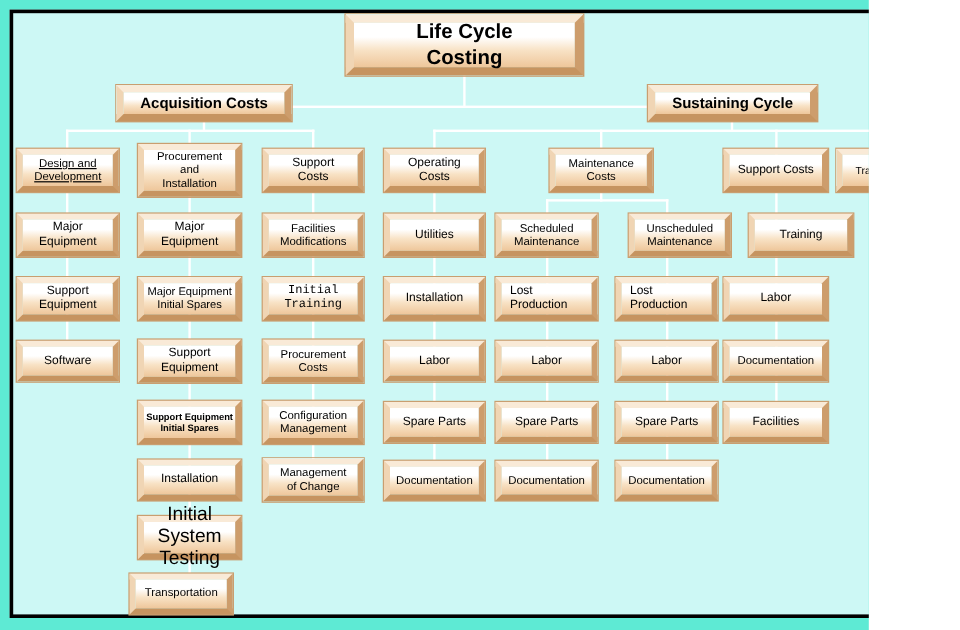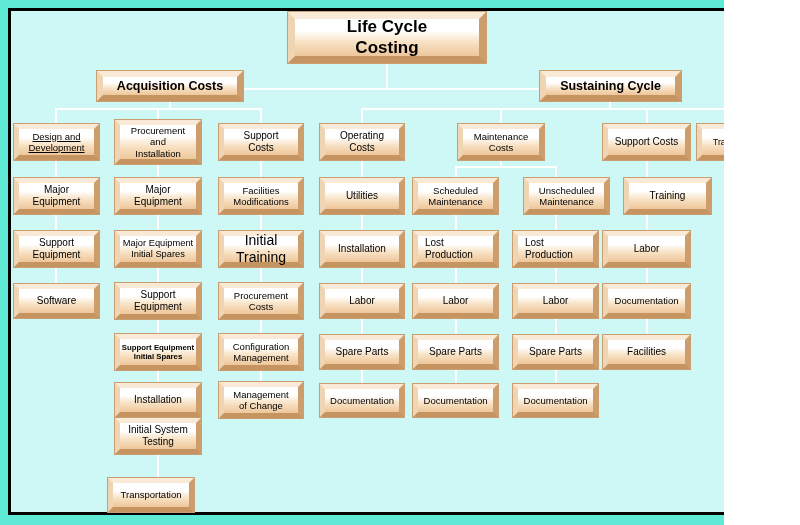--- a/index.html
+++ b/index.html
@@ -81,21 +81,21 @@
       <div class="node" style="left: 320px; top: 178px; width: 84px; height: 36px; border-width: 5px; font-size: 10px;"><span>Utilities</span></div>
       <div class="node" style="left: 413px; top: 178px; width: 85px; height: 36px; border-width: 5px; font-size: 9.5px;"><span>Scheduled
 Maintenance</span></div>
       <div class="node" style="left: 502px; top: 178px; width: 85px; height: 36px; border-width: 5px; font-size: 9.5px; margin-left: 22px;"><span>Unscheduled
 Maintenance</span></div>
       <div class="node" style="left: 624px; top: 178px; width: 87px; height: 36px; border-width: 5px; font-size: 10px;"><span>Training</span></div>
       <div class="node" style="left: 14px; top: 231px; width: 85px; height: 36px; border-width: 5px; font-size: 10px;"><span>Support
 Equipment</span></div>
       <div class="node" style="left: 115px; top: 231px; width: 86px; height: 36px; border-width: 5px; font-size: 9.3px;"><span>Major Equipment
 Initial Spares</span></div>
-      <div class="node" style="left: 219px; top: 231px; width: 84px; height: 36px; border-width: 5px; font-size: 14px;"><span>Initial Training</span></div>
+      <div class="node" style="left: 219px; top: 231px; width: 84px; height: 36px; border-width: 5px; font-size: 10px; font-family: Liberation Mono, monospace;"><span>Initial Training</span></div>
       <div class="node" style="left: 320px; top: 231px; width: 84px; height: 36px; border-width: 5px; font-size: 10px;"><span>Installation</span></div>
       <div class="node left" style="left: 413px; top: 231px; width: 85px; height: 36px; border-width: 5px; font-size: 10px;"><span>Lost
 Production</span></div>
       <div class="node left" style="left: 513px; top: 231px; width: 85px; height: 36px; border-width: 5px; font-size: 10px;"><span>Lost
 Production</span></div>
       <div class="node" style="left: 603px; top: 231px; width: 87px; height: 36px; border-width: 5px; font-size: 10px;"><span>Labor</span></div>
       <div class="node" style="left: 14px; top: 284px; width: 85px; height: 34px; border-width: 5px; font-size: 10px;"><span>Software</span></div>
       <div class="node" style="left: 115px; top: 283px; width: 86px; height: 36px; border-width: 5px; font-size: 10px;"><span>Support
 Equipment</span></div>
       <div class="node" style="left: 219px; top: 283px; width: 84px; height: 36px; border-width: 5px; font-size: 9.5px;"><span>Procurement
@@ -111,17 +111,17 @@
       <div class="node" style="left: 320px; top: 335px; width: 84px; height: 34px; border-width: 5px; font-size: 10px;"><span>Spare Parts</span></div>
       <div class="node" style="left: 413px; top: 335px; width: 85px; height: 34px; border-width: 5px; font-size: 10px;"><span>Spare Parts</span></div>
       <div class="node" style="left: 513px; top: 335px; width: 85px; height: 34px; border-width: 5px; font-size: 10px;"><span>Spare Parts</span></div>
       <div class="node" style="left: 603px; top: 335px; width: 87px; height: 34px; border-width: 5px; font-size: 10px;"><span>Facilities</span></div>
       <div class="node" style="left: 115px; top: 383px; width: 86px; height: 34px; border-width: 5px; font-size: 10px;"><span>Installation</span></div>
       <div class="node" style="left: 219px; top: 382px; width: 84px; height: 36px; border-width: 5px; font-size: 9.5px;"><span>Management
 of Change</span></div>
       <div class="node" style="left: 320px; top: 384px; width: 84px; height: 33px; border-width: 5px; font-size: 9.5px;"><span>Documentation</span></div>
       <div class="node" style="left: 413px; top: 384px; width: 85px; height: 33px; border-width: 5px; font-size: 9.5px;"><span>Documentation</span></div>
       <div class="node" style="left: 513px; top: 384px; width: 85px; height: 33px; border-width: 5px; font-size: 9.5px;"><span>Documentation</span></div>
-      <div class="node" style="left: 115px; top: 418px; width: 86px; height: 36px; border-width: 5px; font-size: 10px;"><span>Initial System
+      <div class="node" style="left: 115px; top: 430px; width: 86px; height: 36px; border-width: 5px; font-size: 16px;"><span>Initial System
 Testing</span></div>
       <div class="node" style="left: 108px; top: 478px; width: 86px; height: 34px; border-width: 5px; font-size: 9.5px;"><span>Transportation</span></div>
     </div>
 </div>
 
 </body></html>

